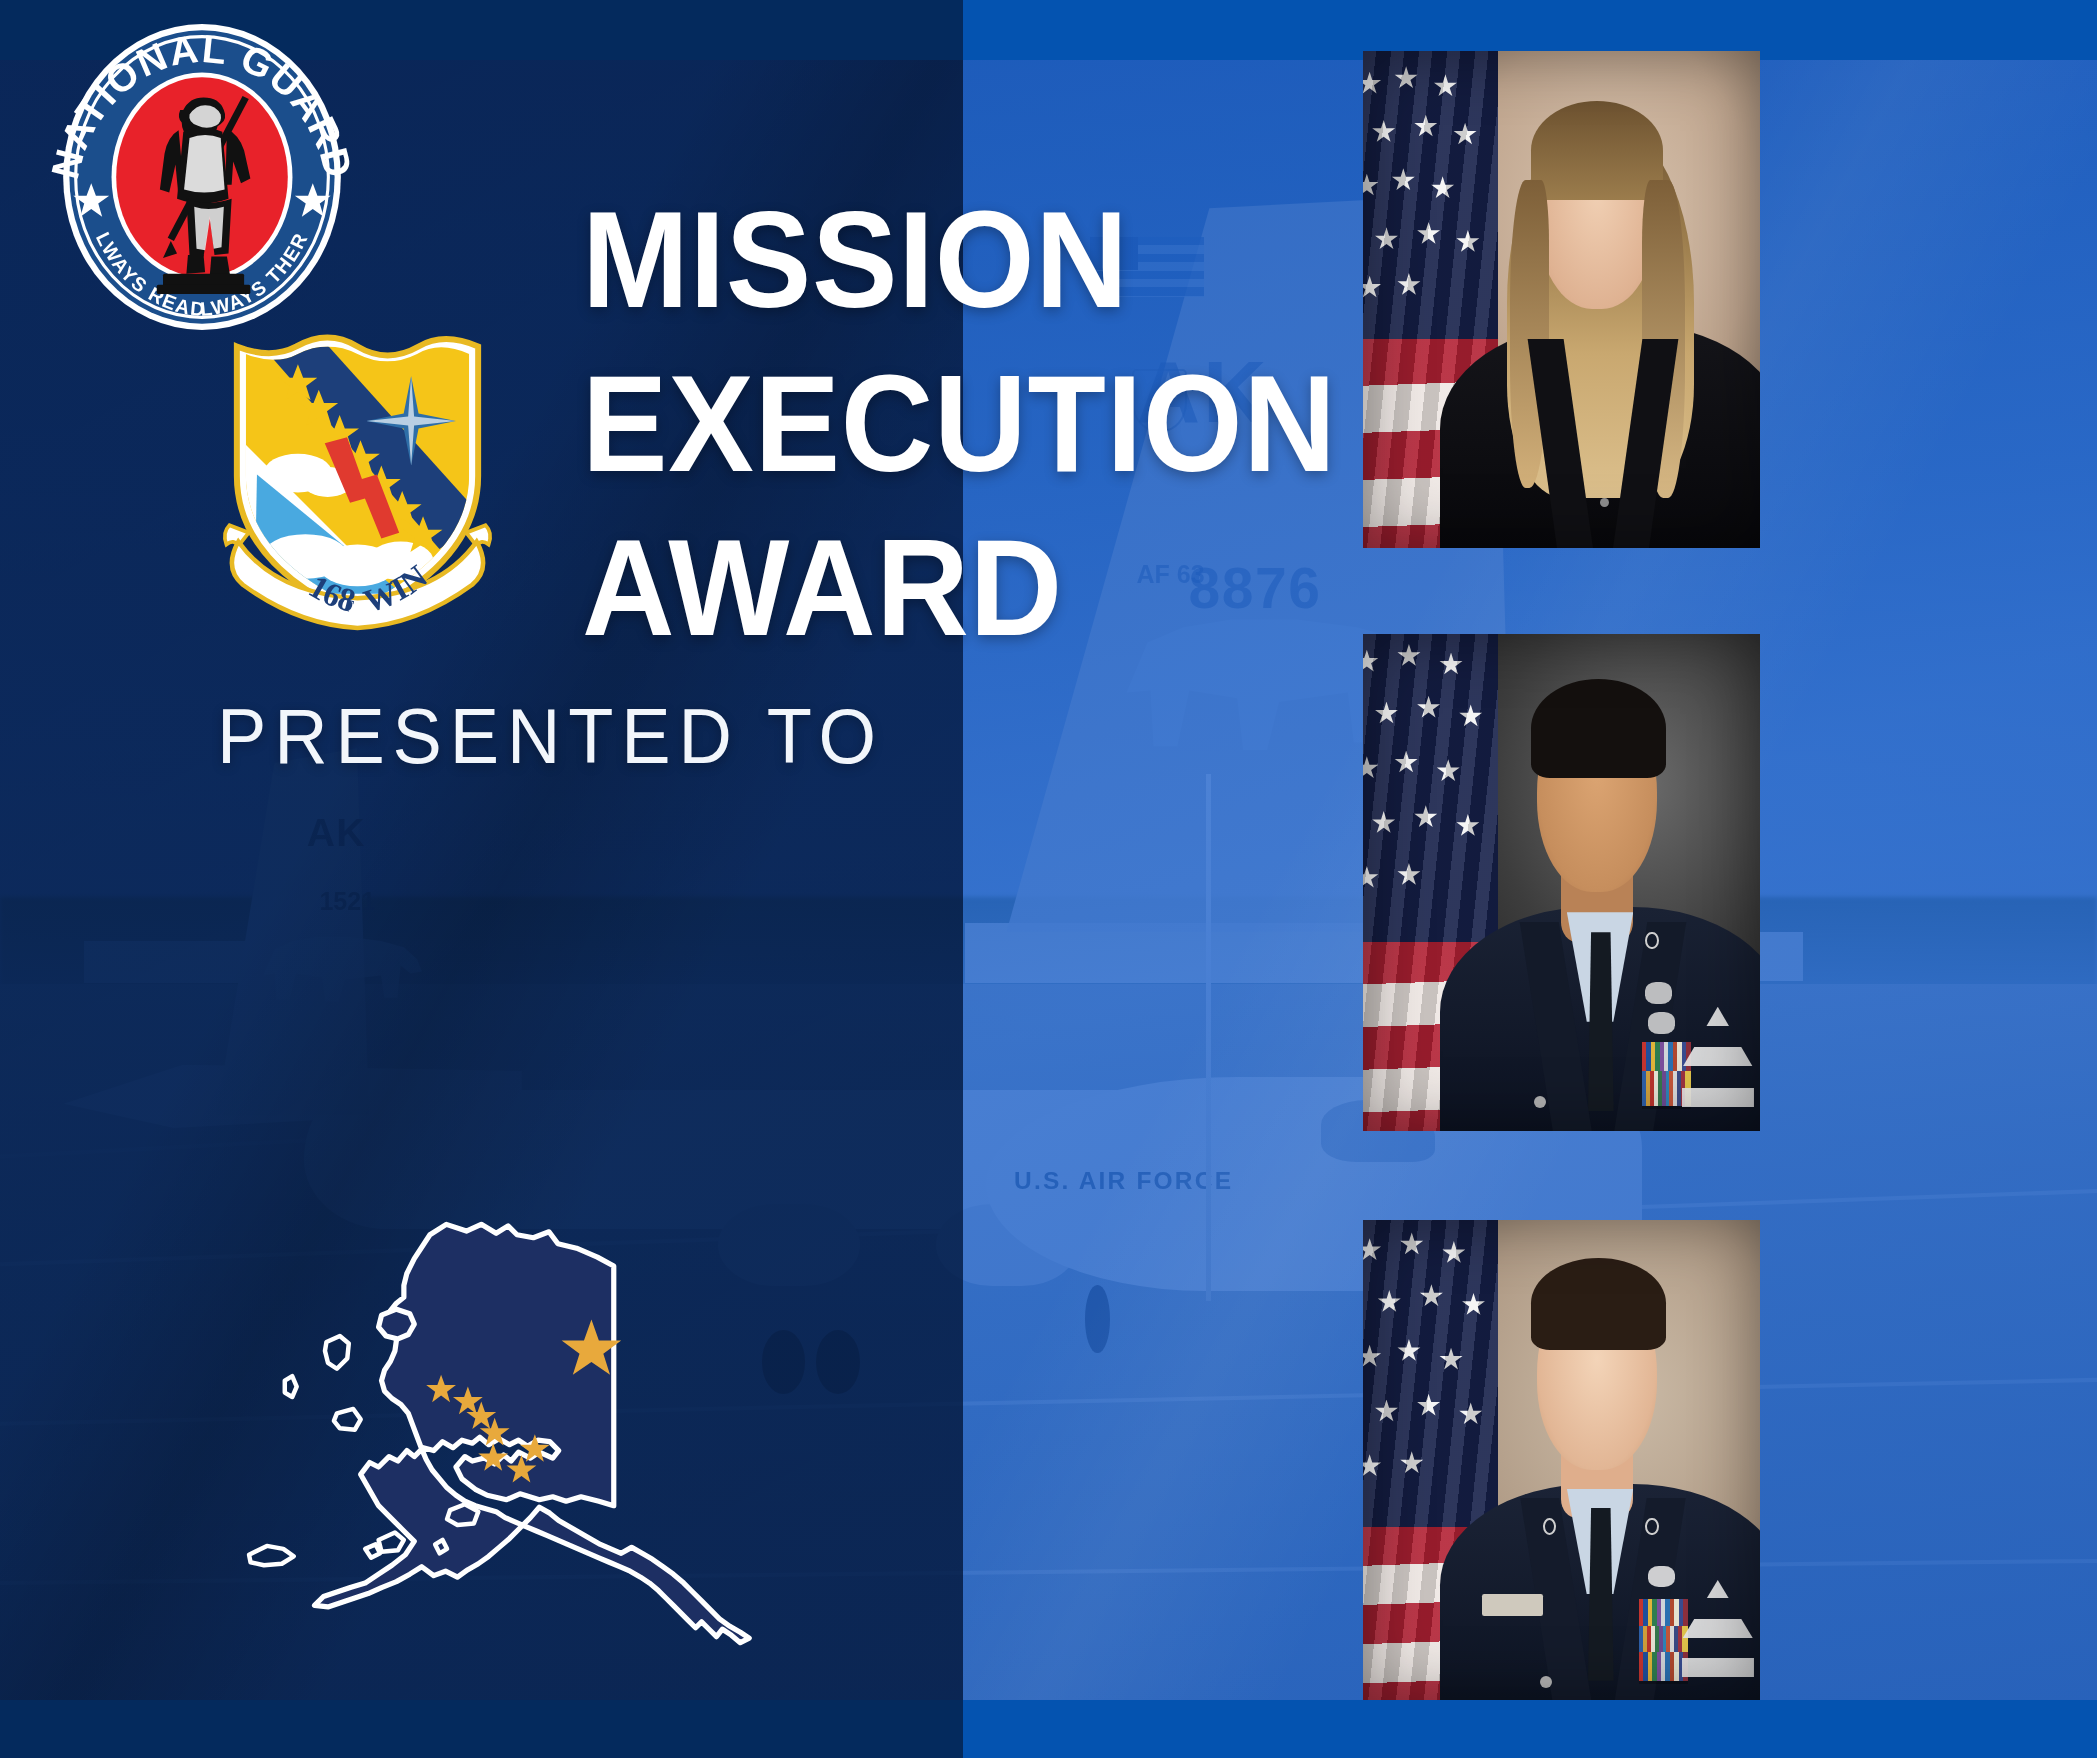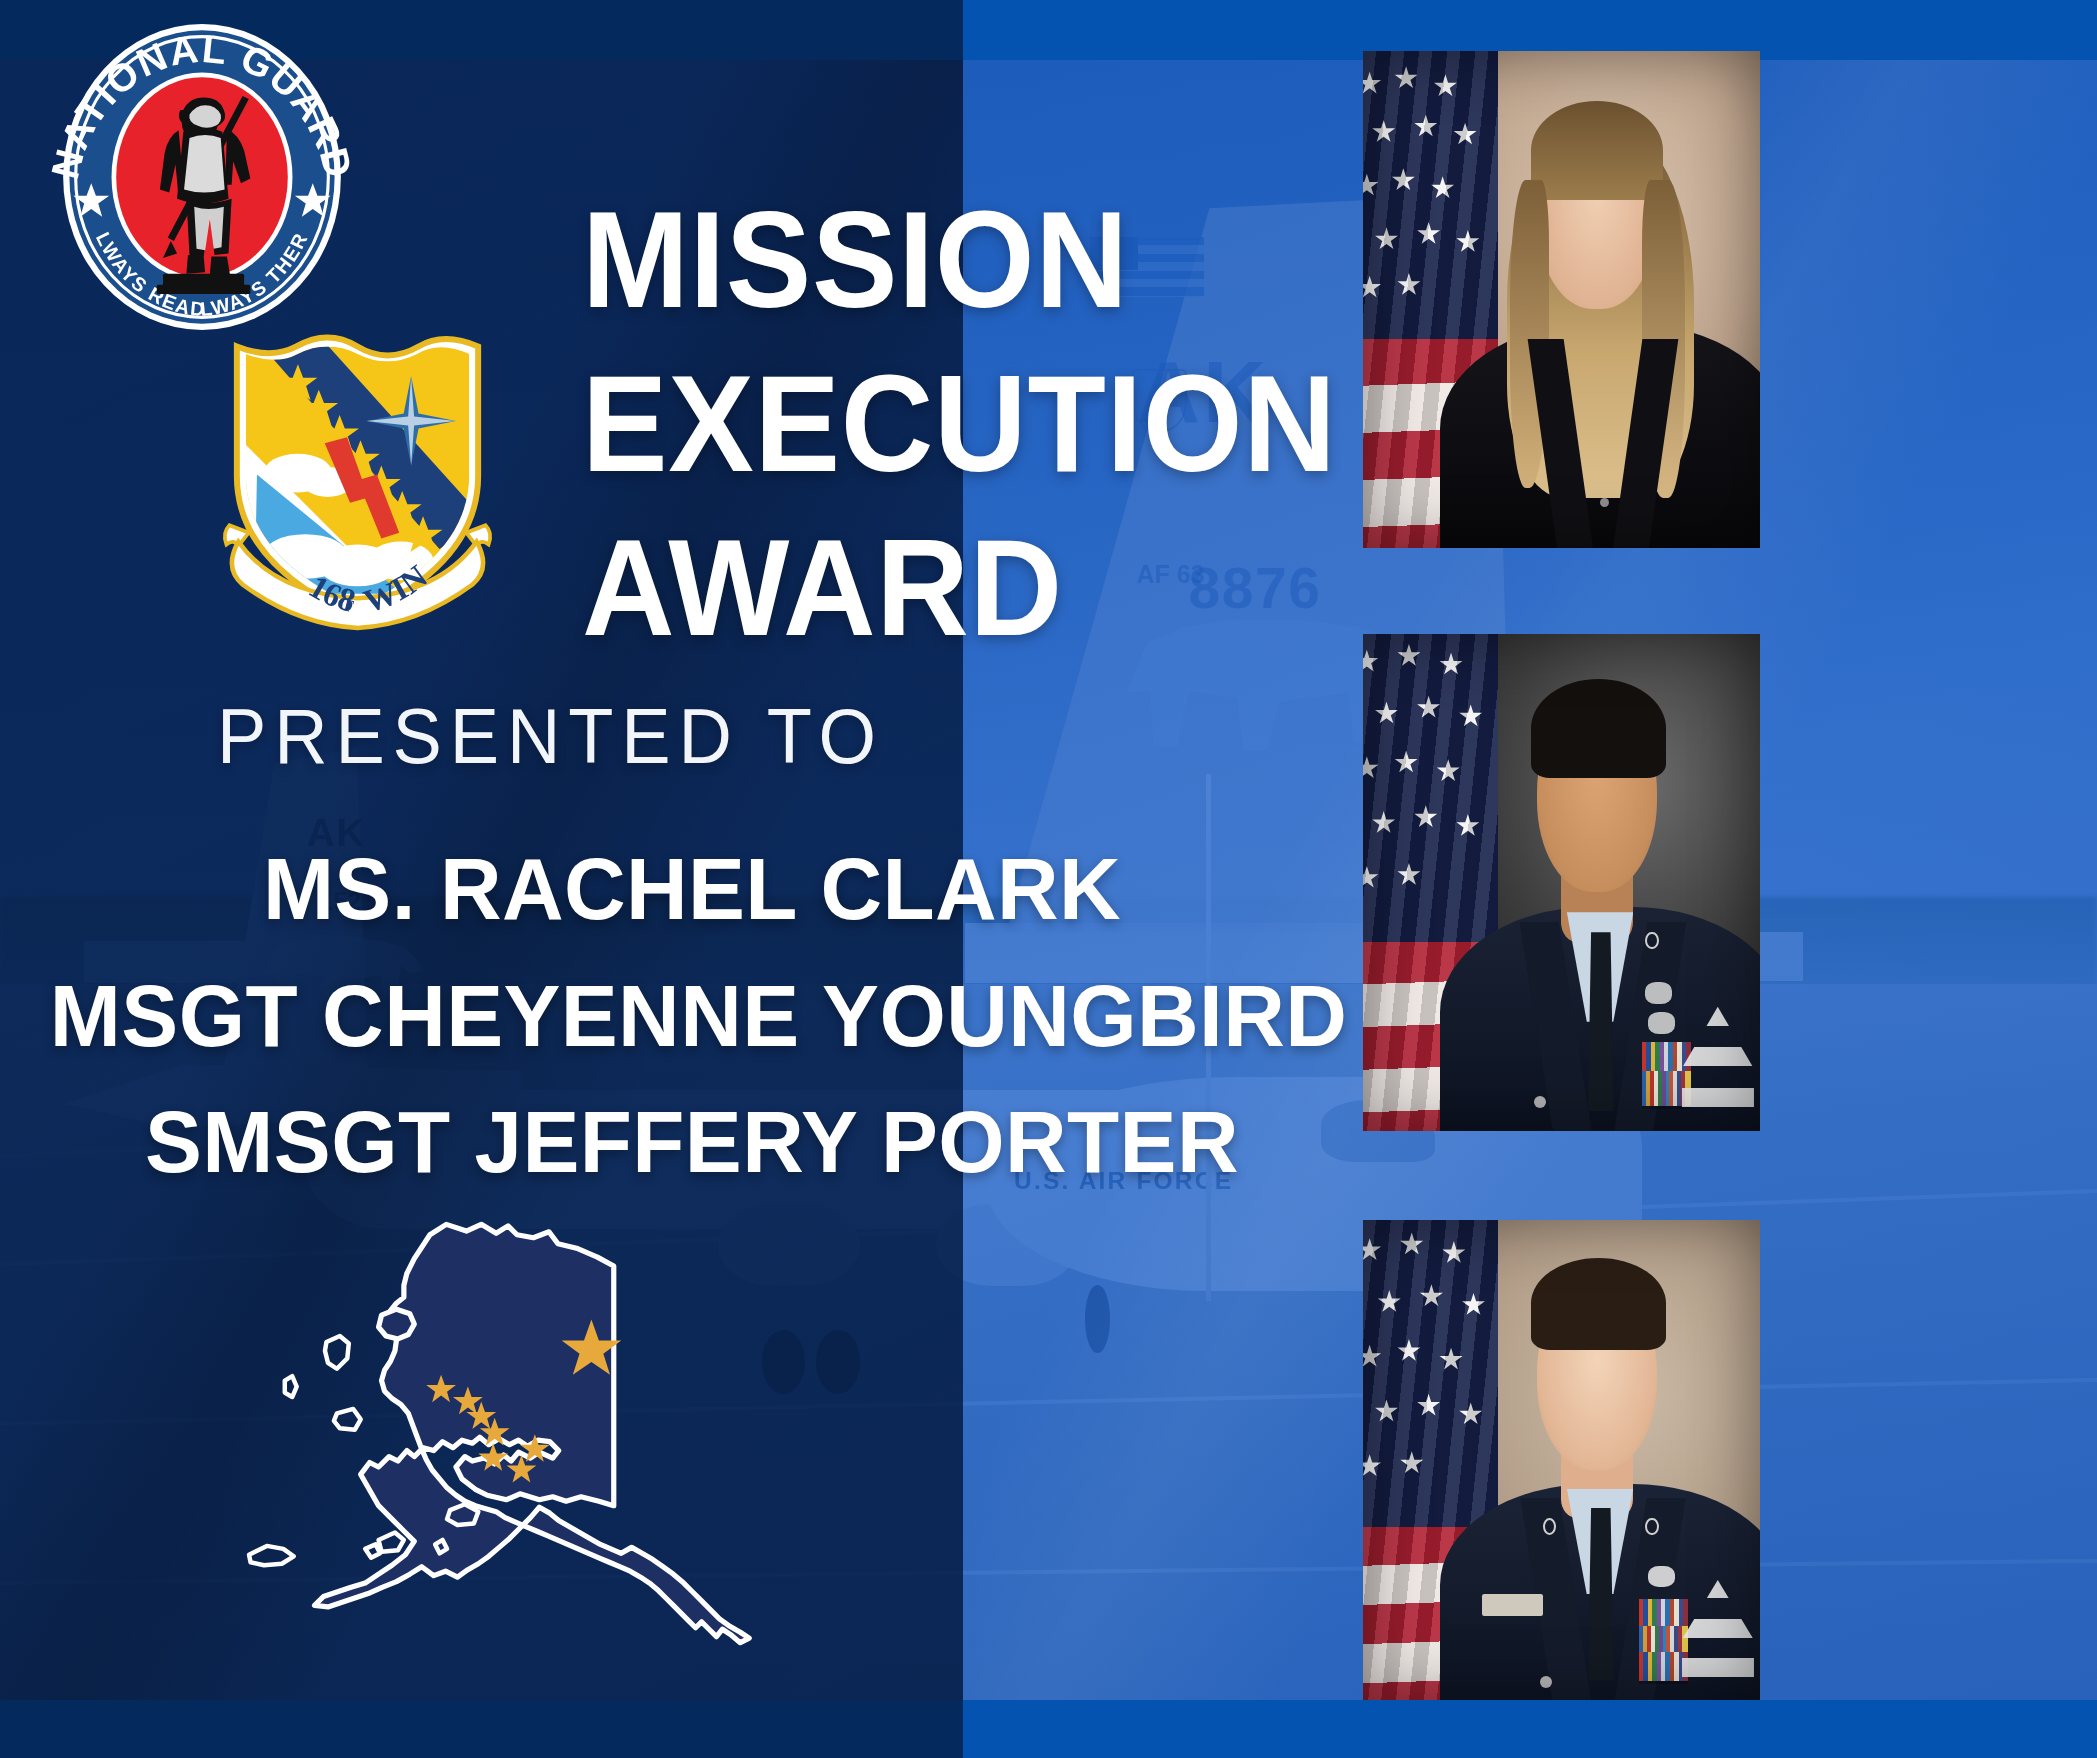--- a/index.html
+++ b/index.html
@@ -442,25 +442,20 @@
   </div>
 
   <div class="title">
     <div>MISSION</div>
     <div>EXECUTION</div>
     <div>AWARD</div>
   </div>
 
   <div class="presented">PRESENTED TO</div>
 
-  <div class="names">
-    <div>MS. RACHEL CLARK</div>
-    <div>MSGT CHEYENNE YOUNGBIRD</div>
-    <div>SMSGT JEFFERY PORTER</div>
-  </div>
 
   <div class="ak-map">
     <svg viewBox="0 0 800 700" xmlns="http://www.w3.org/2000/svg">
       <g fill="#1d2f63" stroke="#ffffff" stroke-width="7" stroke-linejoin="round" stroke-linecap="round">
         <path d="M262 72 L 283 40 L 305 26 L 332 35 L 352 26 L 372 38 L 388 28 L 400 40 L 422 44 L 443 36 L 455 52 L 480 58 L 508 70 L 530 82
                  L 530 404 L 510 398 L 486 392 L 466 398 L 448 392 L 430 396 L 404 388 L 386 396 L 360 390 L 344 382 L 326 368
                  L 318 352 L 330 338 L 340 344 L 356 340 L 370 348 L 382 336 L 392 344 L 402 332 L 418 340 L 430 332 L 448 340
                  L 456 330 L 444 318 L 428 316 L 414 324 L 402 316 L 390 322 L 376 314 L 362 322 L 350 312 L 340 320 L 326 316
                  L 314 326 L 300 318 L 288 330 L 274 326 L 262 338 L 252 330 L 240 344 L 228 338 L 214 352 L 202 346 L 190 362
                  L 214 404 L 230 420 L 246 436 L 262 452 L 250 470 L 232 484 L 214 496 L 196 508 L 176 514 L 158 520

